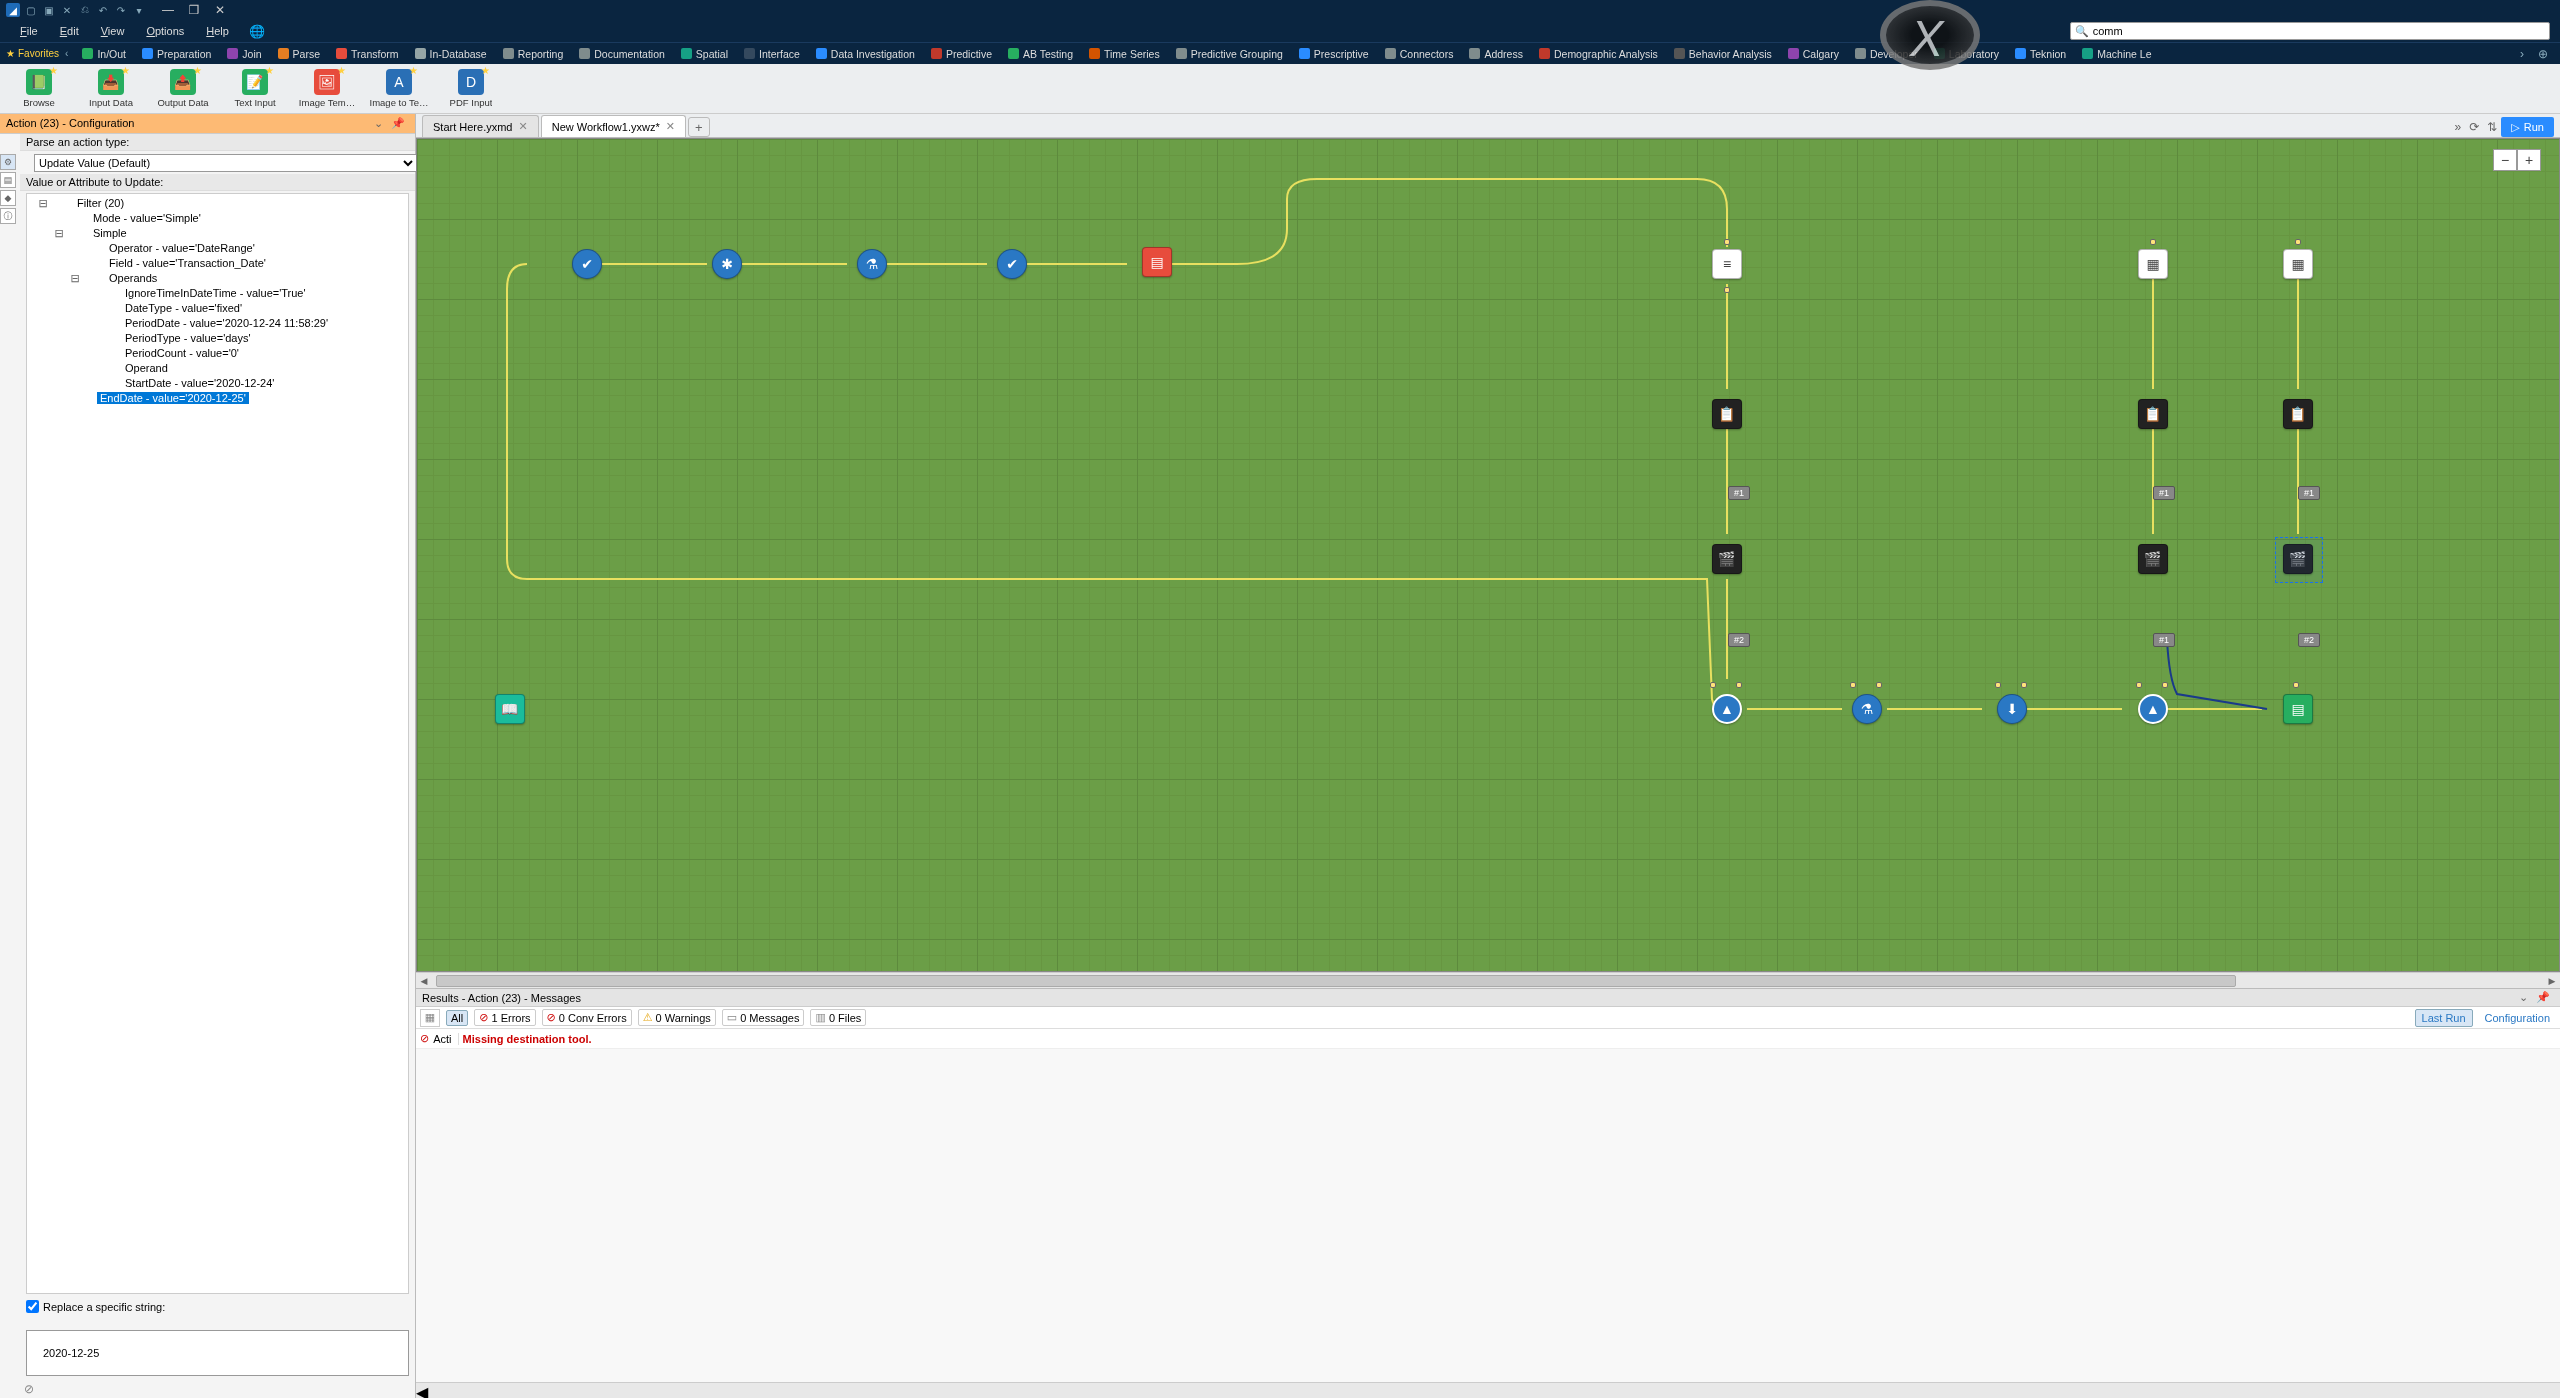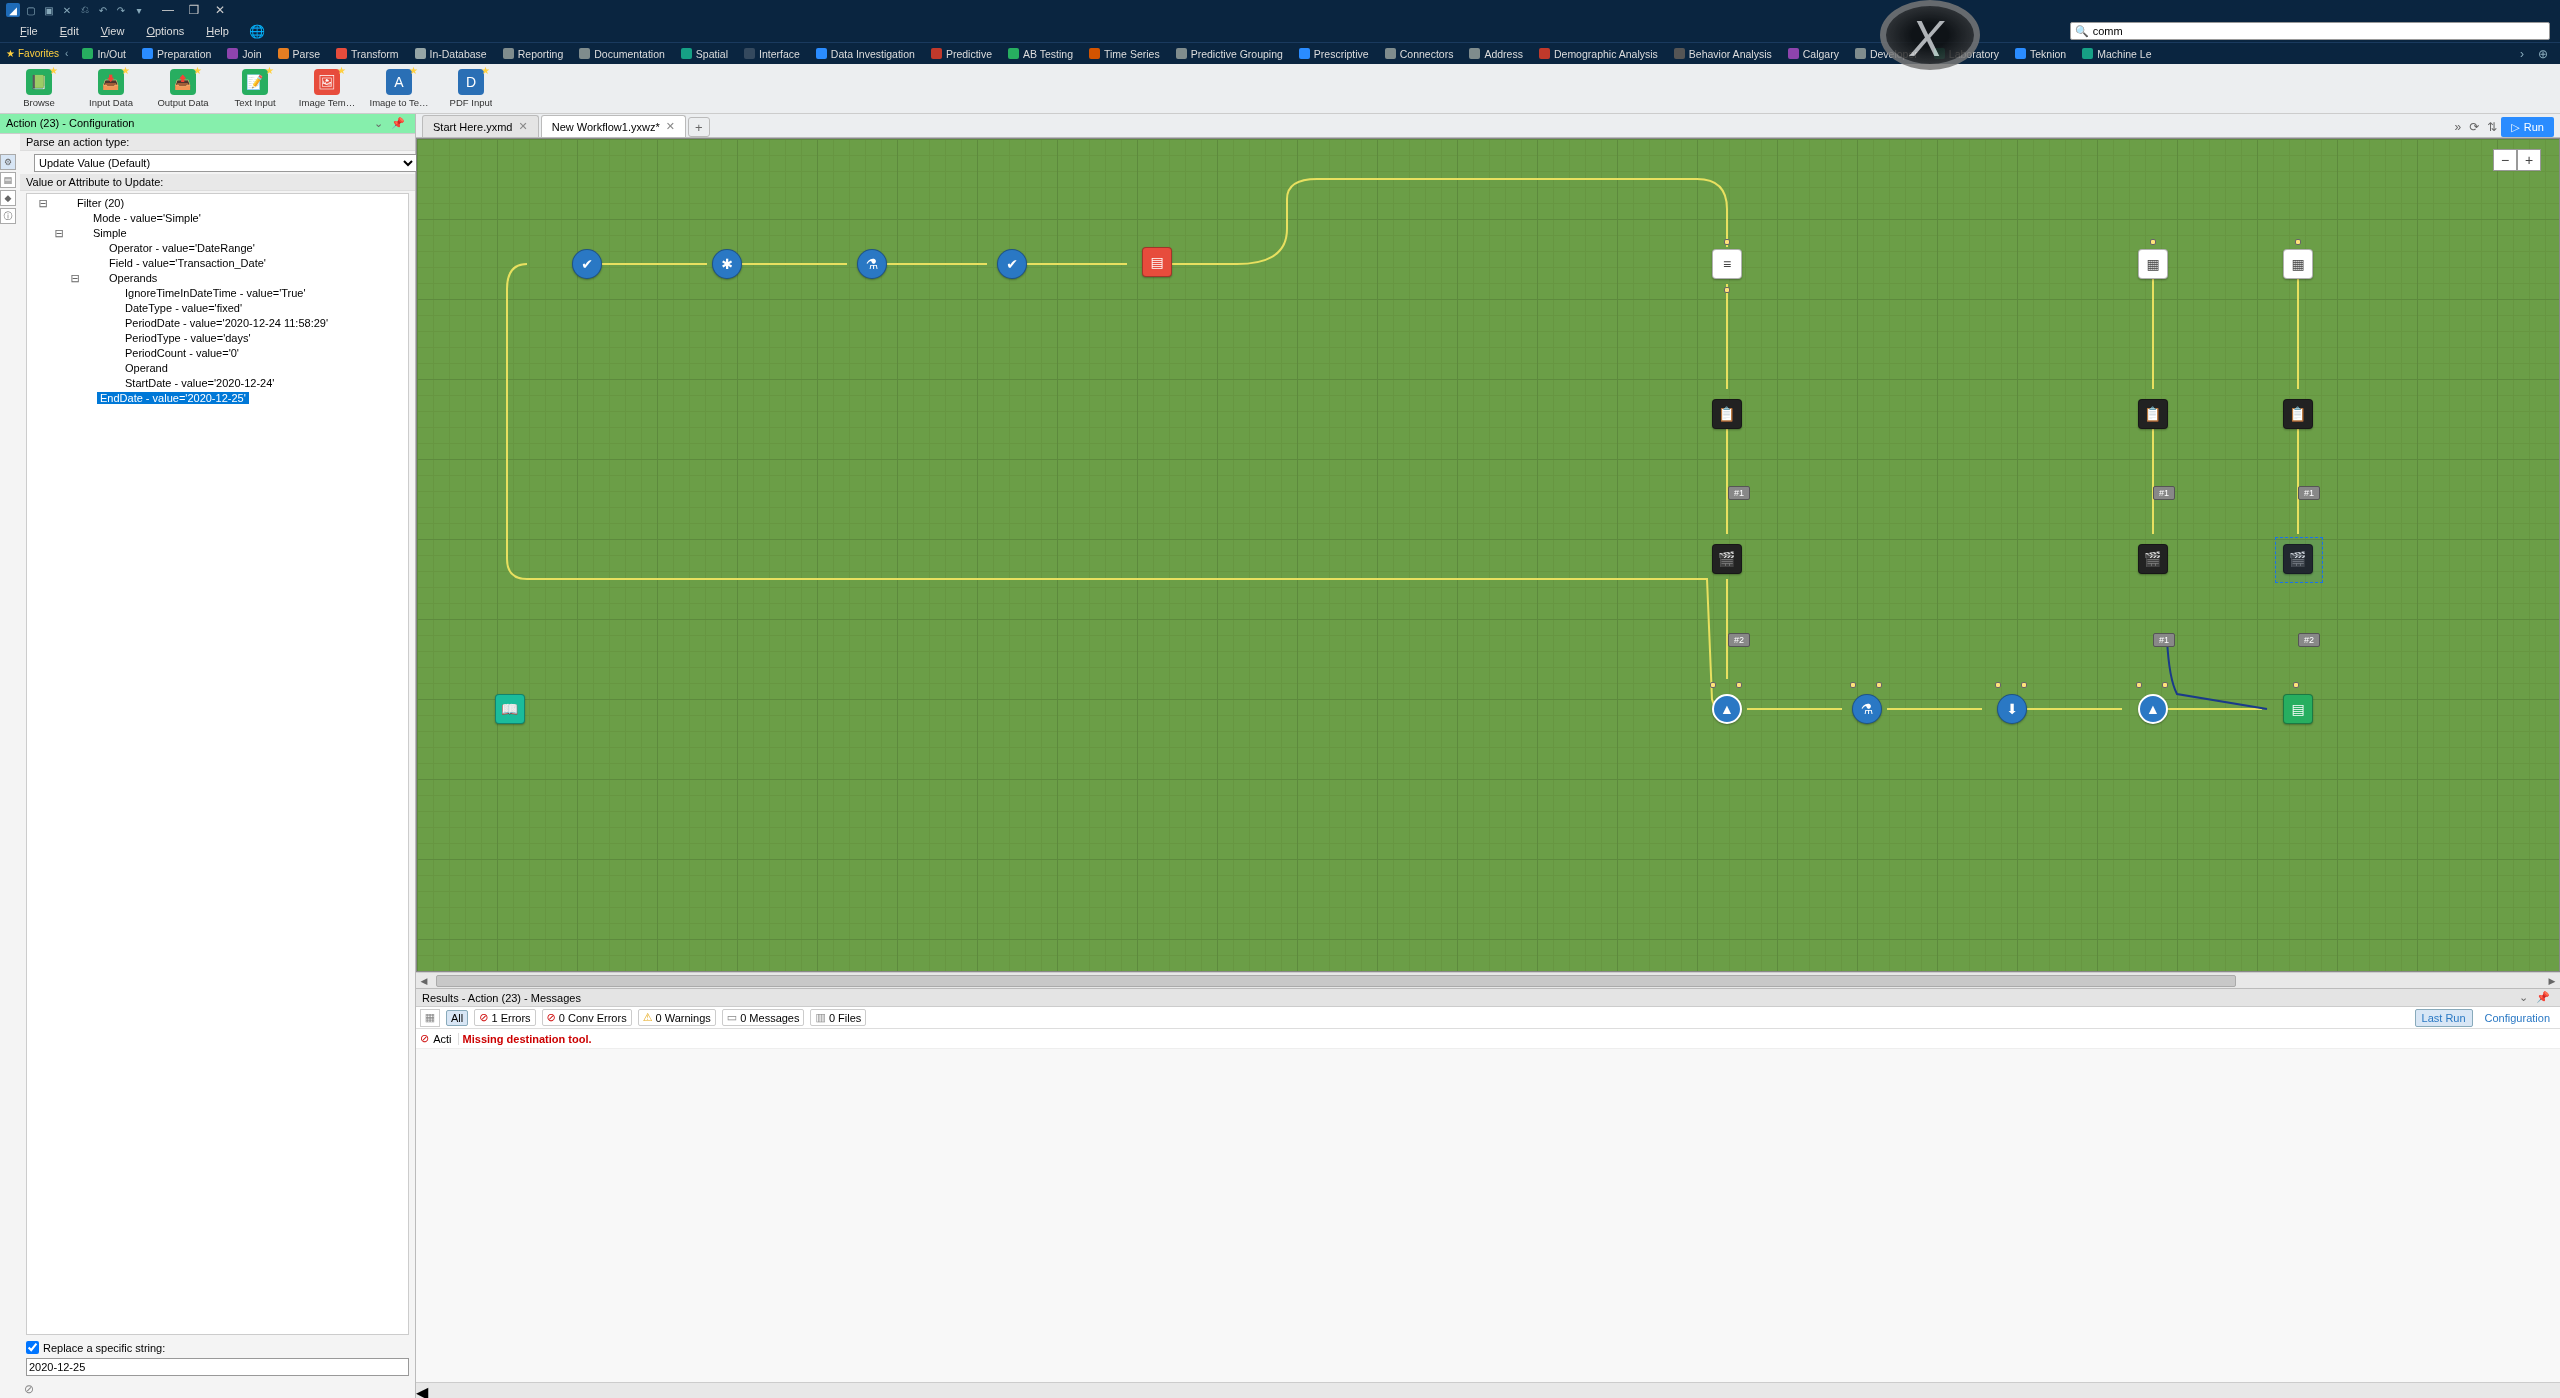--- a/index.html
+++ b/index.html
@@ -36,37 +36,37 @@
 .shelf .tool { display:flex; flex-direction:column; align-items:center; width:62px; cursor:pointer; }
 .shelf .tool .ticon { width:26px; height:26px; border-radius:4px; display:flex; align-items:center; justify-content:center; color:#fff; font-size:14px; position:relative; }
 .shelf .tool .star { position:absolute; top:-4px; right:-6px; color:#ffd040; font-size:10px; }
 .shelf .tool .tlbl { font-size:9.5px; color:#333; margin-top:2px; white-space:nowrap; overflow:hidden; text-overflow:ellipsis; max-width:60px; }
 
 
 .mainrow { display:flex; height:1284px; }
 
 
 .configpanel { width:416px; background:#f4f4f4; border-right:1px solid #bbb; display:flex; flex-direction:column; }
-.configpanel .hdr { height:20px; background:#86efac; display:flex; align-items:center; padding:0 6px; font-size:11px; border-bottom:1px solid #ccc; position:relative;text-align:right; }
+.configpanel .hdr { height:20px; background:#fdba74; display:flex; align-items:center; padding:0 6px; font-size:11px; border-bottom:1px solid #ccc; position:relative;text-align:right; }
 .configpanel .hdr .sp { flex:1; }
 .configpanel .hdr .hbtn { color:#666; font-size:11px; padding:0 4px; cursor:pointer; }
 .sidetabs { position:absolute; left:0; top:154px; width:18px; display:flex; flex-direction:column; gap:2px; }
 .sidetabs div { width:16px; height:16px; border:1px solid #aaa; background:#fff; font-size:9px; display:flex; align-items:center; justify-content:center; color:#666; cursor:pointer; }
 .configinner { padding-left:20px; display:flex; flex-direction:column; height:100%; position:relative; }
 .cfgrow { font-size:11px; padding:2px 6px; background:#e8e8e8; border-bottom:1px solid #ddd; }
 .cfgsel { margin:2px 6px; }
 .cfgsel select { width:100%; font-size:11px; border:1px solid #999; background:#fff; height:18px;margin-left:8px; }
 .tree { flex:1; background:#fff; margin:2px 6px; border:1px solid #ccc; font-size:11px; overflow:auto; padding:2px; }
 .tree .tn { white-space:nowrap; line-height:15px; }
 .tree .tw { color:#000;margin-left:28px; }
 .tree .sel { background:#0078d7; color:#fff; padding:0 3px; }
 .tree .ex { color:#666; display:inline-block; width:12px; text-align:center; }
 .replbox { padding:4px 6px; font-size:11px; }
 .replbox label { display:flex; align-items:center; gap:4px; }
-.replbox input[type=text] { width:100%; margin-top:4px; border:1px solid #999; padding:2px; font-size:11px; }
+.replbox input[type=text] { width:100%; margin-top:17px; border:1px solid #999; padding:16px; font-size:11px; }
 .cfgfoot { height:18px; display:flex; align-items:center; padding:0 4px; color:#888; font-size:12px; }
 
 
 .canvaswrap { flex:1; display:flex; flex-direction:column; background:#eee; }
 
 
 .doctabs { height:24px; background:#eceef0; display:flex; align-items:flex-end; padding:0 6px; border-bottom:1px solid #bbb; }
 .doctabs .tab { height:22px; padding:0 10px; font-size:11px; display:flex; align-items:center; gap:6px; border:1px solid #bbb; border-bottom:none; background:#e4e4e4; margin-right:2px; border-radius:3px 3px 0 0; cursor:pointer; }
 .doctabs .tab.active { background:#fff; }
 .doctabs .tab .x { color:#888; }

